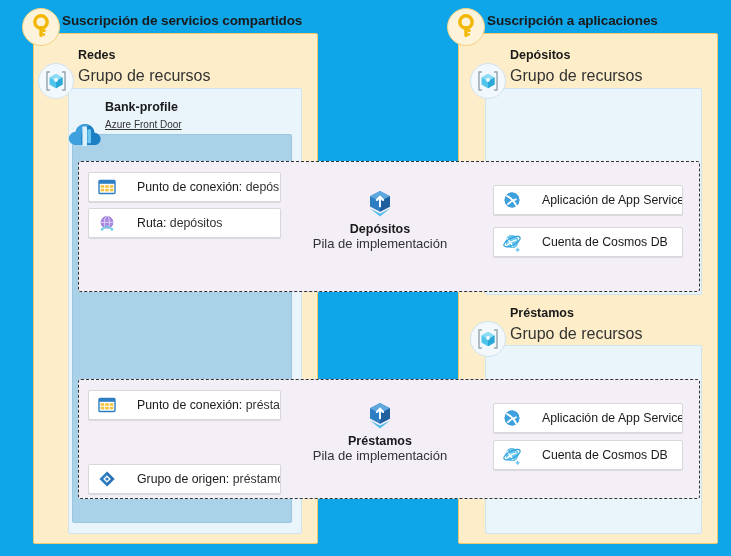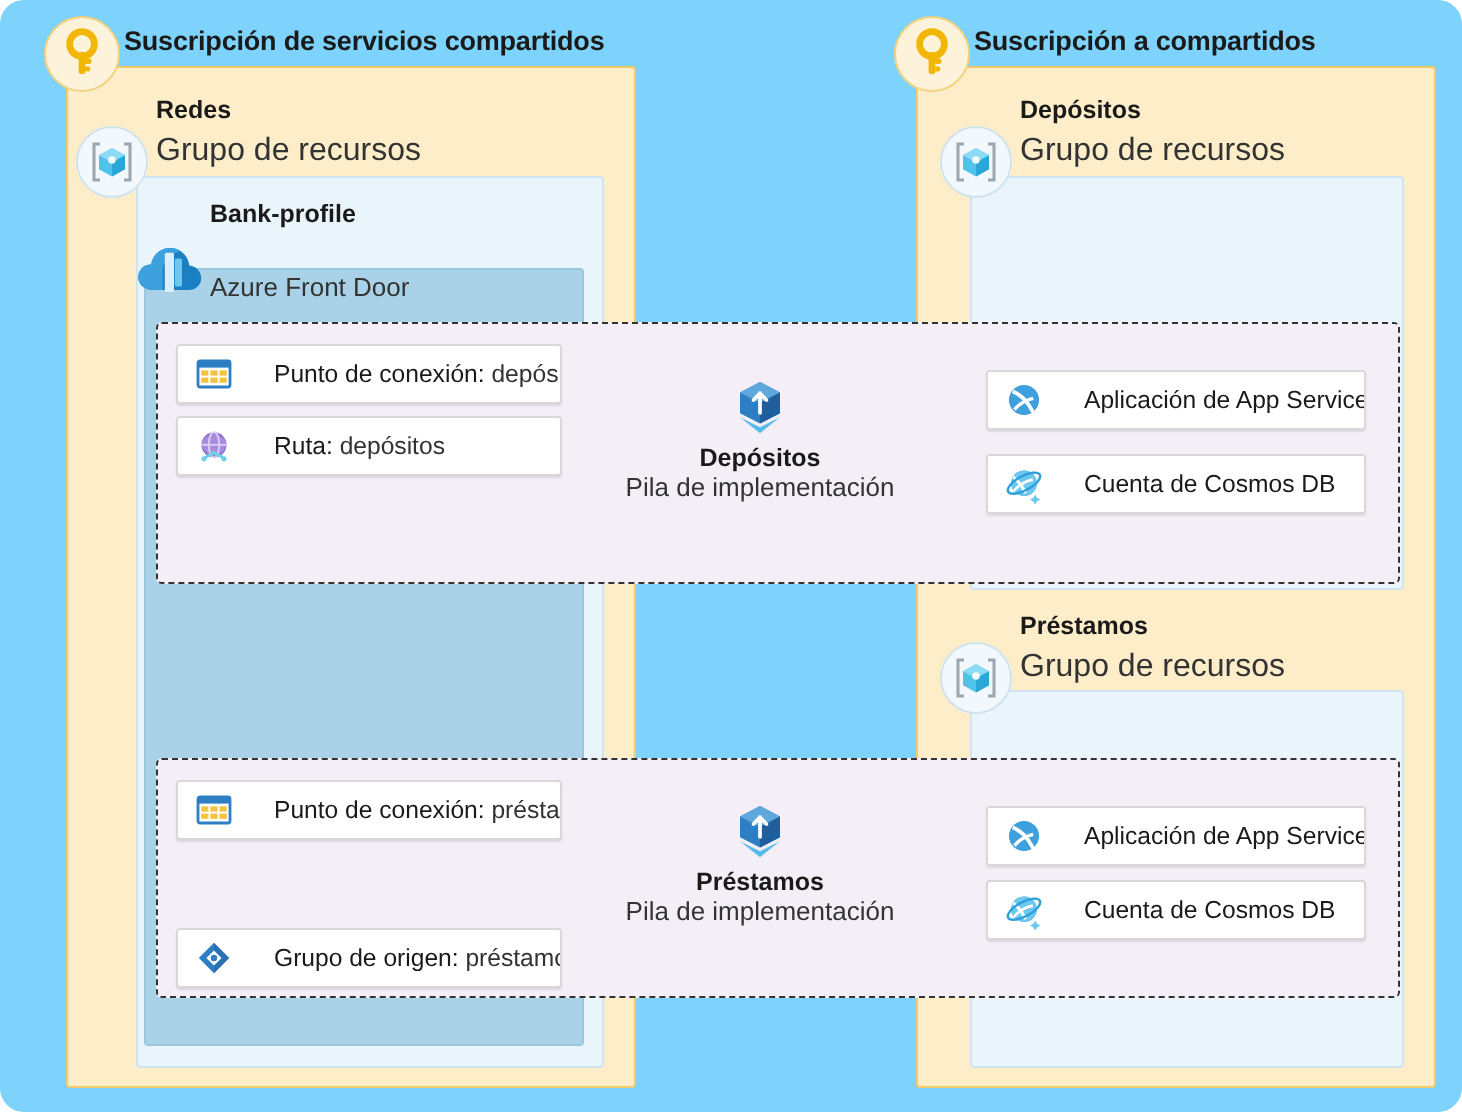--- a/index.html
+++ b/index.html
@@ -4,23 +4,22 @@
 <style>
   html,body{margin:0;padding:0;background:#ffffff;}
   body{
     font-family:"Liberation Sans", sans-serif;
     -webkit-font-smoothing:antialiased;
   }
   #canvas{
     position:relative;
     width:731px;
     height:556px;
-    background:#7dd3fc;
+    background:#0ea5e9;
     overflow:hidden;
-    border-radius:12px;
   }
 
   
   .subscription{
     position:absolute;
     background:#fdeec9;
     border:1px solid #f0c96a;
     border-radius:2px;
   }
   #sub-shared{ left:33px;  top:33px;  width:283px; height:509px; }
@@ -105,23 +104,24 @@
     border-radius:2px;
   }
   #fd-title{
     position:absolute;
     left:105px; top:100px;
     font-size:12.5px; font-weight:bold; color:#1a1a1a;
     white-space:nowrap;
   }
   #fd-sub{
     position:absolute;
-    left:105px; top:136px;
-    font-size:13px; color:#333333;
-    white-space:nowrap;
+    left:105px; top:119px;
+    font-size:10px; color:#333333;
+    white-space:nowrap;
+    text-decoration:underline;
   }
   #fd-icon{
     position:absolute;
     left:68px; top:119px;
     width:34px;height:30px;
     z-index:6;
   }
 
   
   .stack{
@@ -198,21 +198,21 @@
   <div class="rg-box" id="rg-redes"></div>
   <div class="rg-box" id="rg-depositos"></div>
   <div class="rg-box" id="rg-prestamos"></div>
 
   <div id="fd-box"></div>
 
   <div class="stack" id="stack-dep"></div>
   <div class="stack" id="stack-pre"></div>
 
   <div class="sub-title" id="sub-shared-title">Suscripción de servicios compartidos</div>
-  <div class="sub-title" id="sub-apps-title">Suscripción a compartidos</div>
+  <div class="sub-title" id="sub-apps-title">Suscripción a aplicaciones</div>
 
   <div class="key-badge" id="key-shared">
     <svg width="36" height="36" viewBox="0 0 36 36">
       <circle cx="18" cy="13" r="6.2" fill="none" stroke="#f2b705" stroke-width="3.4"></circle>
       <circle cx="18" cy="13" r="2.3" fill="#fdf3da"></circle>
       <rect x="16.3" y="17" width="3.4" height="11" rx="1.4" fill="#f2b705"></rect>
       <rect x="19.4" y="20.2" width="3.3" height="2.8" rx="1" fill="#f2b705"></rect>
       <rect x="19.4" y="24.2" width="2.7" height="2.6" rx="1" fill="#f2b705"></rect>
     </svg>
   </div>

